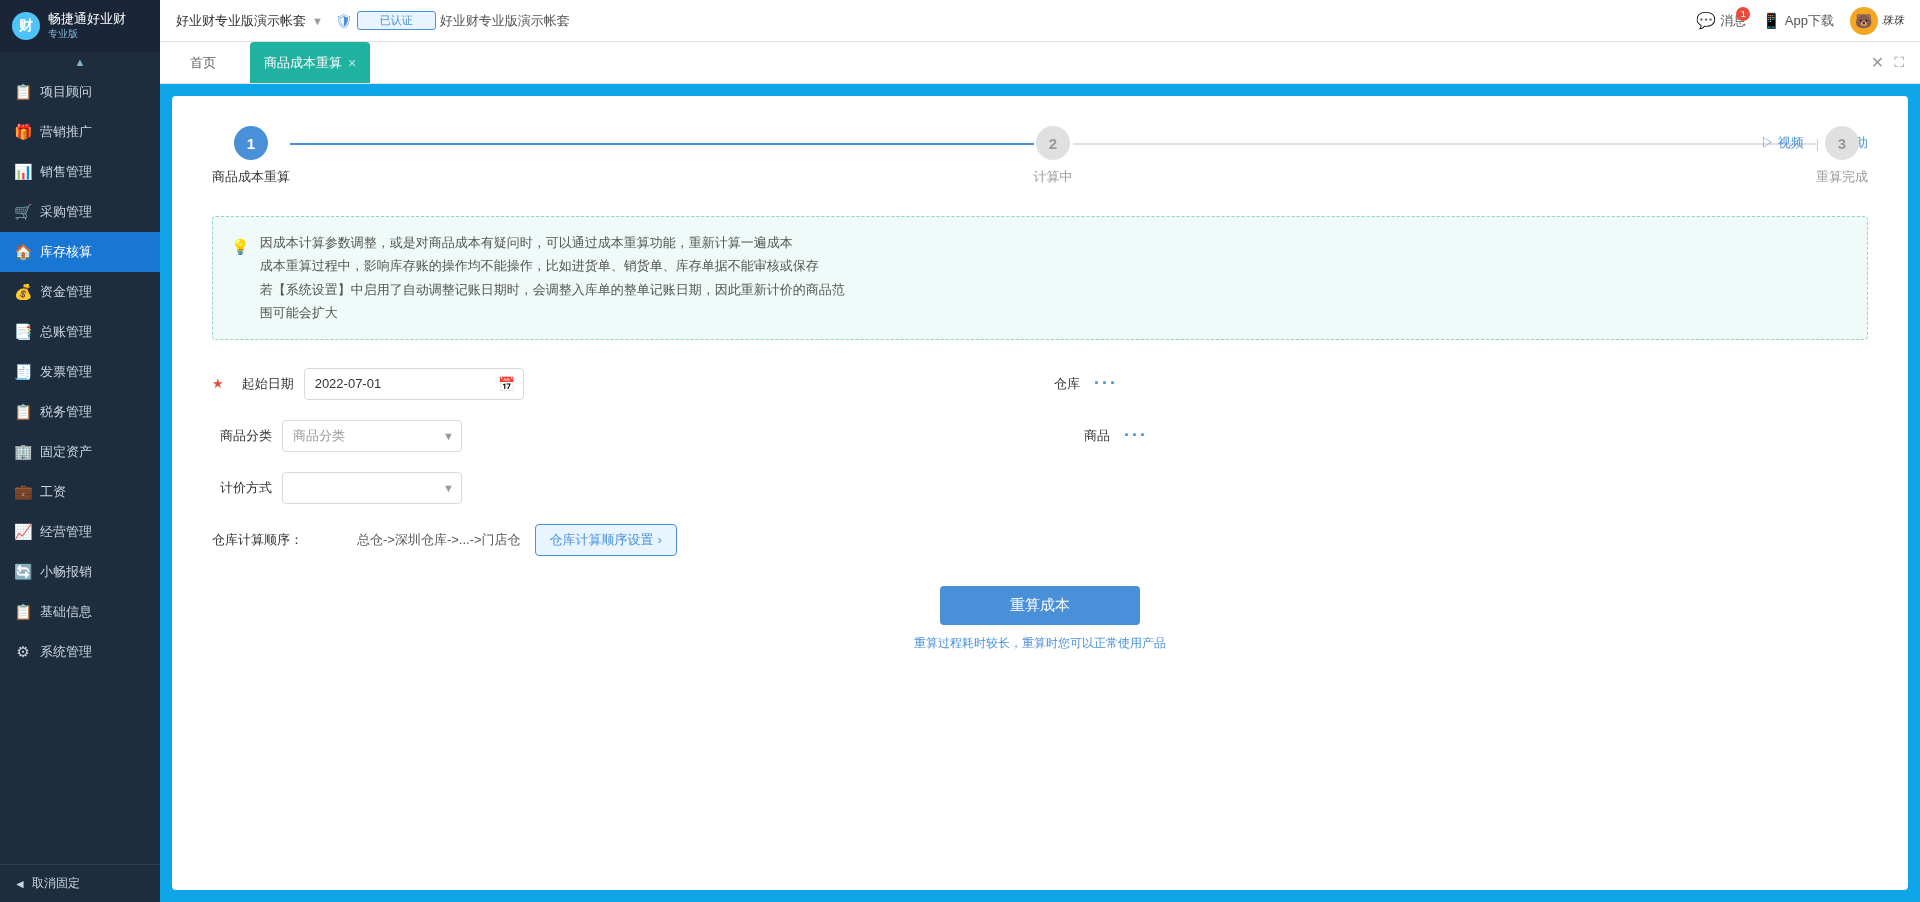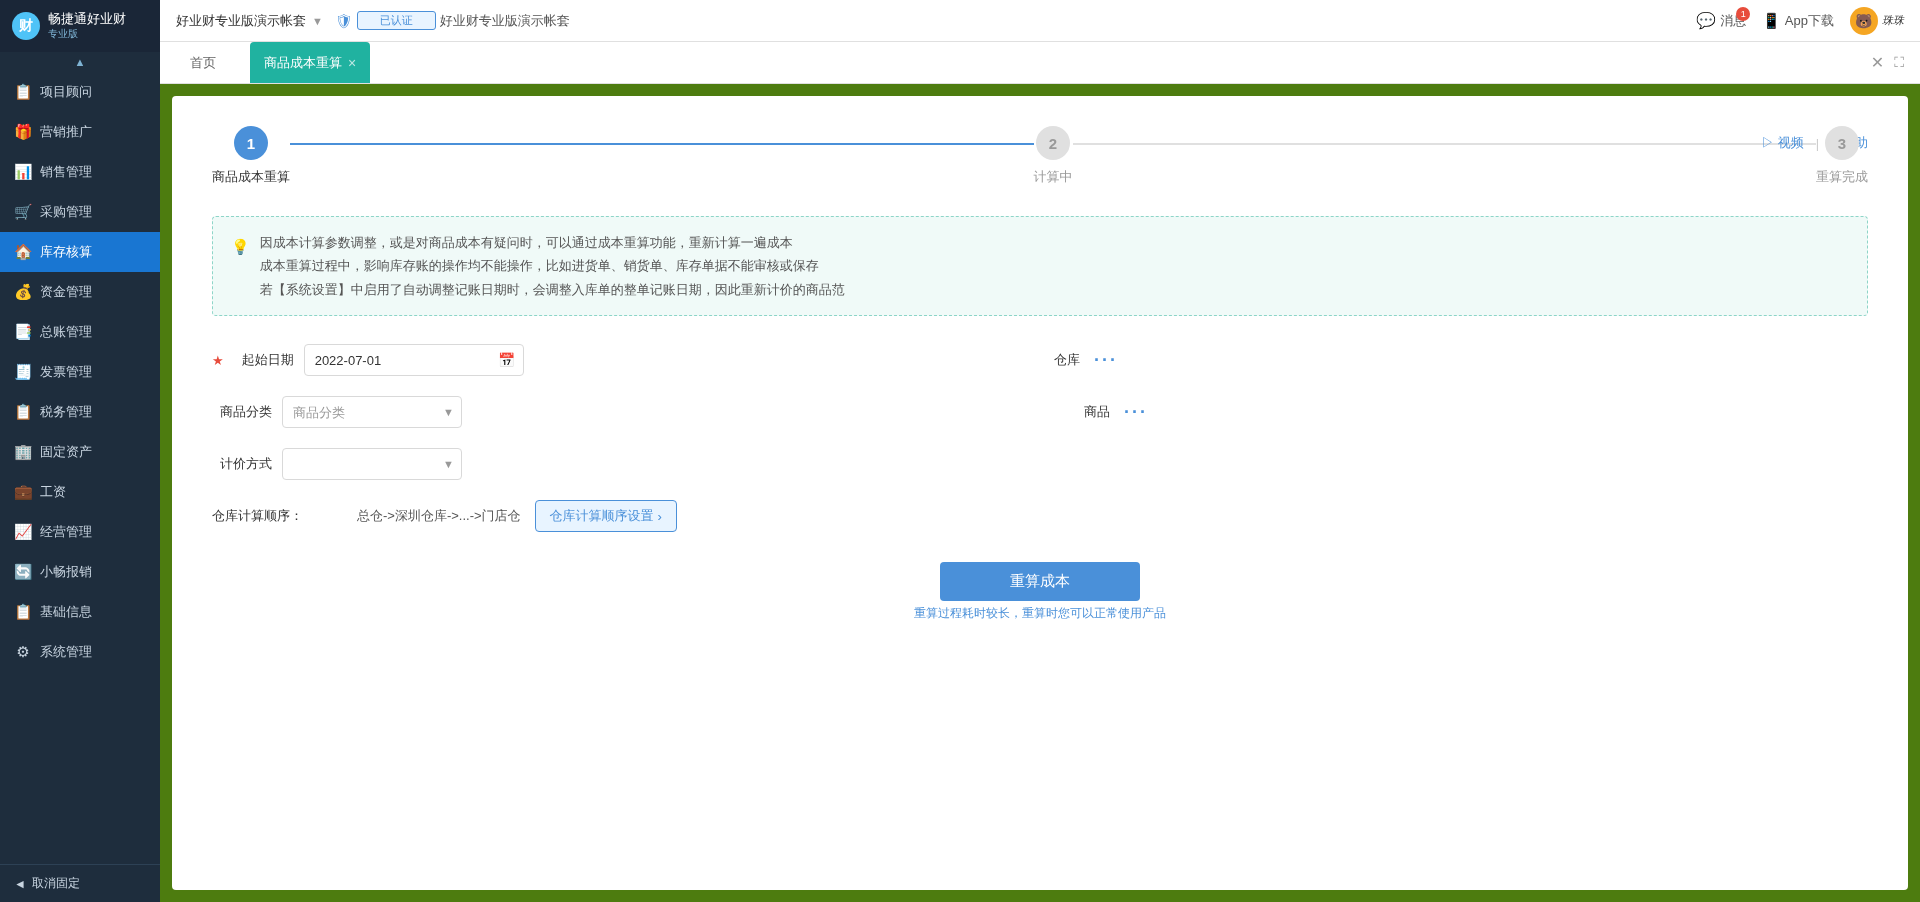--- a/index.html
+++ b/index.html
@@ -68,21 +68,21 @@
       cursor: pointer;
       color: #c8d4e0;
       font-size: 12px;
     }
 
     
     .main {
       flex: 1;
       display: flex;
       flex-direction: column;
-      background: #4d7c0f;
+      background: #0ea5e9;
       overflow: hidden;
     }
 
     
     .topbar {
       background: #fff;
       border-bottom: 1px solid #e0e0e0;
       padding: 0 16px;
       height: 42px;
       display: flex;
@@ -356,21 +356,21 @@
       display: flex;
       align-items: center;
       gap: 4px;
     }
 
     
     .recalc-section {
       display: flex;
       flex-direction: column;
       align-items: center;
-      gap: 4px;
+      gap: 10px;
       margin-top: 10px;
     }
     .recalc-btn {
       background: #4a90d9;
       color: white;
       border: none;
       border-radius: 4px;
       padding: 10px 50px;
       font-size: 15px;
       cursor: pointer;
@@ -538,20 +538,21 @@
         </span>
       </div>
     </div>
 
     <div class="info-box">
       <span class="info-icon">💡</span>
       <div>
         <div>因成本计算参数调整，或是对商品成本有疑问时，可以通过成本重算功能，重新计算一遍成本</div>
         <div>成本重算过程中，影响库存账的操作均不能操作，比如进货单、销货单、库存单据不能审核或保存</div>
         <div>若【系统设置】中启用了自动调整记账日期时，会调整入库单的整单记账日期，因此重新计价的商品范</div>
+        <div>围可能会扩大</div>
       </div>
     </div>
 
     <div class="form-section">
 
       <div class="form-row">
         <div class="form-group">
           <span style="color:#e74c3c;">★</span>
           <span class="form-label">起始日期</span>
           <div class="form-input-wrap">

